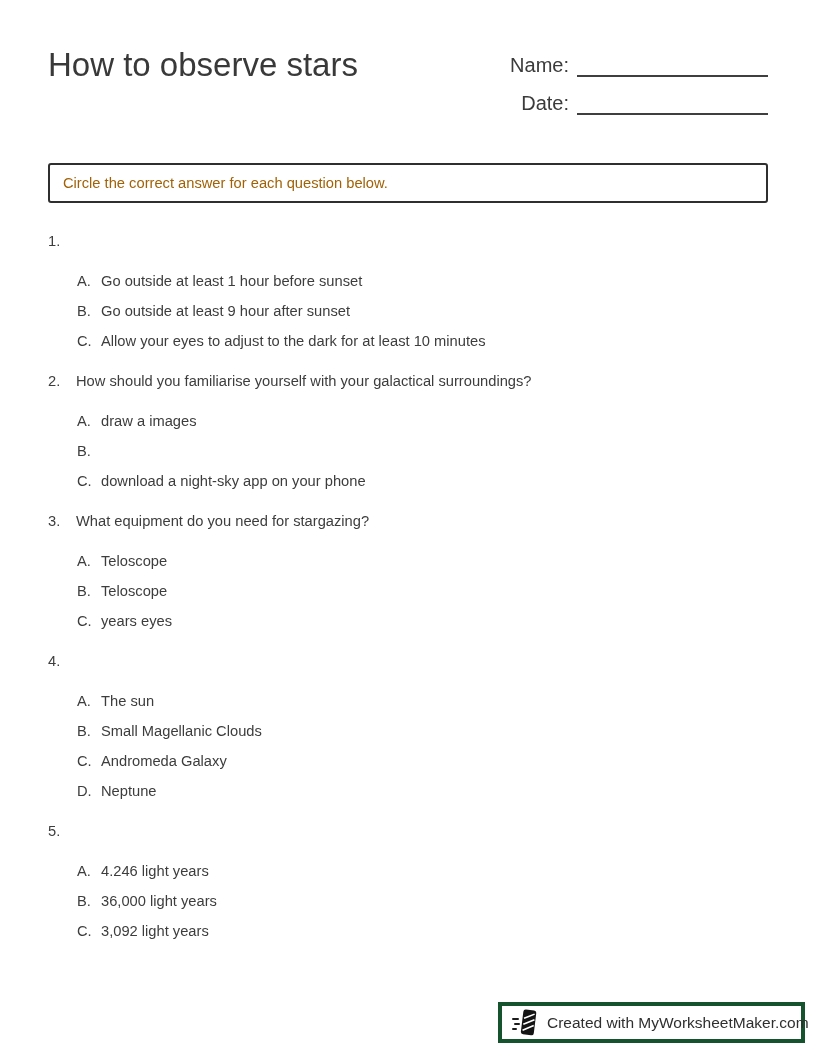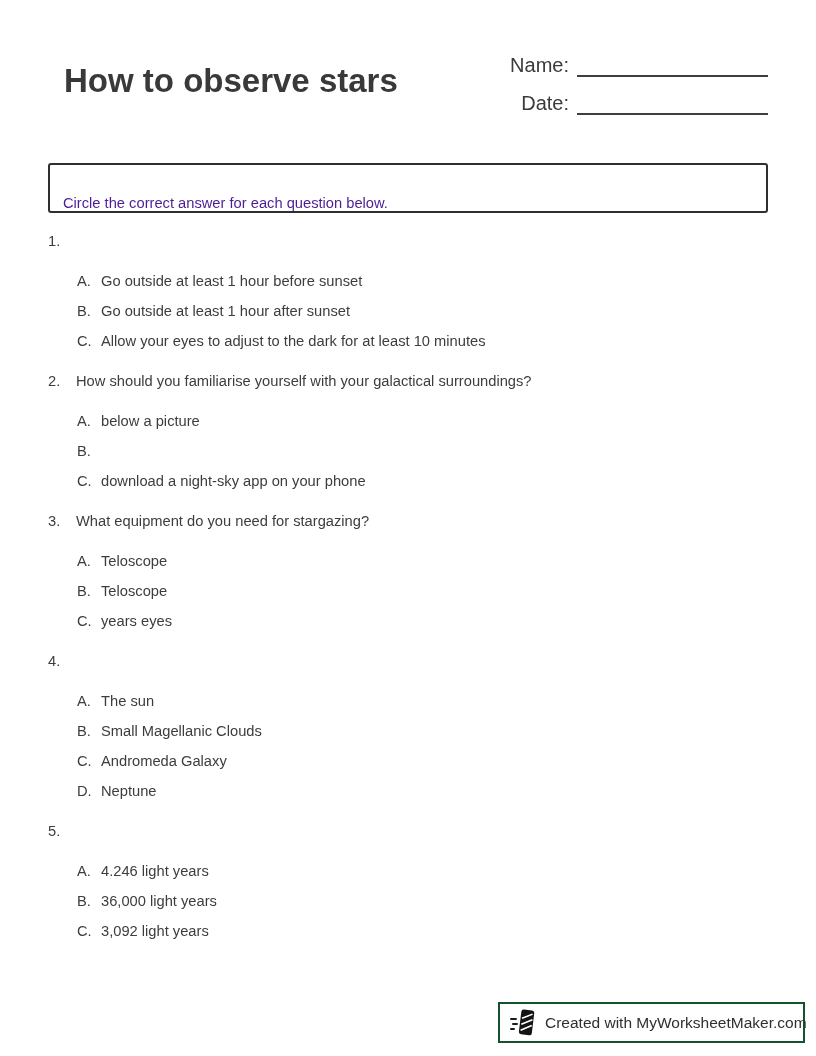--- a/index.html
+++ b/index.html
@@ -12,23 +12,23 @@
     font-family: "Liberation Sans", sans-serif;
     color: #3d3d3d;
     overflow: hidden;
   }
 
   
   .title {
     position: absolute;
     left: 48px;
     top: 46px;
-    margin: 16px;
+    margin: 0;
     font-size: 33px;
-    font-weight: 700;
+    font-weight: 400;
     color: #393939;
   }
   .fields { position: absolute; top: 39px; right: 48px; }
   .field-row {
     display: flex;
     align-items: flex-end;
     justify-content: flex-end;
     height: 38px;
   }
   .field-label { font-size: 20px; line-height: 24px; color: #3b3b3b; }
@@ -38,28 +38,28 @@
     border-bottom: 2px solid #3f3f3f;
     margin-left: 8px;
   }
 
   
   .instruction-box {
     position: absolute;
     left: 48px;
     top: 163px;
     width: 720px;
-    height: 50px;
+    height: 40px;
     border: 2px solid #2f2f2f;
     border-radius: 3px;
     display: flex;
-    align-items: flex-end;
+    align-items: center;
     padding: 0 13px;
     font-size: 14.7px;
-    color: #4c1d95;
+    color: #a16207;
     background: #ffffff;
   }
 
   
   .questions {
     position: absolute;
     left: 48px;
     top: 231px;
     width: 720px;
     font-size: 14.7px;
@@ -73,21 +73,21 @@
   .option { display: flex; margin-bottom: 10px; }
   .opt-letter { flex: 0 0 24px; width: 24px; }
 
   
   .credit-badge {
     position: absolute;
     left: 498px;
     top: 1002px;
     width: 307px;
     height: 41px;
-    border: 2px solid #14532d;
+    border: 4px solid #14532d;
     display: flex;
     align-items: center;
     padding: 16px 10px;
     background: #ffffff;
     cursor: pointer;
   }
   .badge-icon { display: flex; align-items: center; margin-right: 9px; flex: 0 0 auto; }
   .credit-text { font-size: 15.5px; color: #2f2f2f; white-space: nowrap; }
 </style>
 </head>
@@ -118,38 +118,38 @@
       <div class="q-line">
         <span class="q-num">1.</span>
       </div>
       <div class="options">
         <div class="option">
           <span class="opt-letter">A.</span>
           <span class="opt-text">Go outside at least 1 hour before sunset</span>
         </div>
         <div class="option">
           <span class="opt-letter">B.</span>
-          <span class="opt-text">Go outside at least 1 hour after sunset</span>
+          <span class="opt-text">Go outside at least 9 hour after sunset</span>
         </div>
         <div class="option">
           <span class="opt-letter">C.</span>
           <span class="opt-text">Allow your eyes to adjust to the dark for at least 10 minutes</span>
         </div>
       </div>
     </section>
 
     <section class="question-block">
       <div class="q-line">
         <span class="q-num">2.</span>
         <span class="q-text">How should you familiarise yourself with your galactical surroundings?</span>
       </div>
       <div class="options">
         <div class="option">
           <span class="opt-letter">A.</span>
-          <span class="opt-text">below a picture</span>
+          <span class="opt-text">draw a images</span>
         </div>
         <div class="option">
           <span class="opt-letter">B.</span>
         </div>
         <div class="option">
           <span class="opt-letter">C.</span>
           <span class="opt-text">download a night-sky app on your phone</span>
         </div>
       </div>
     </section>

